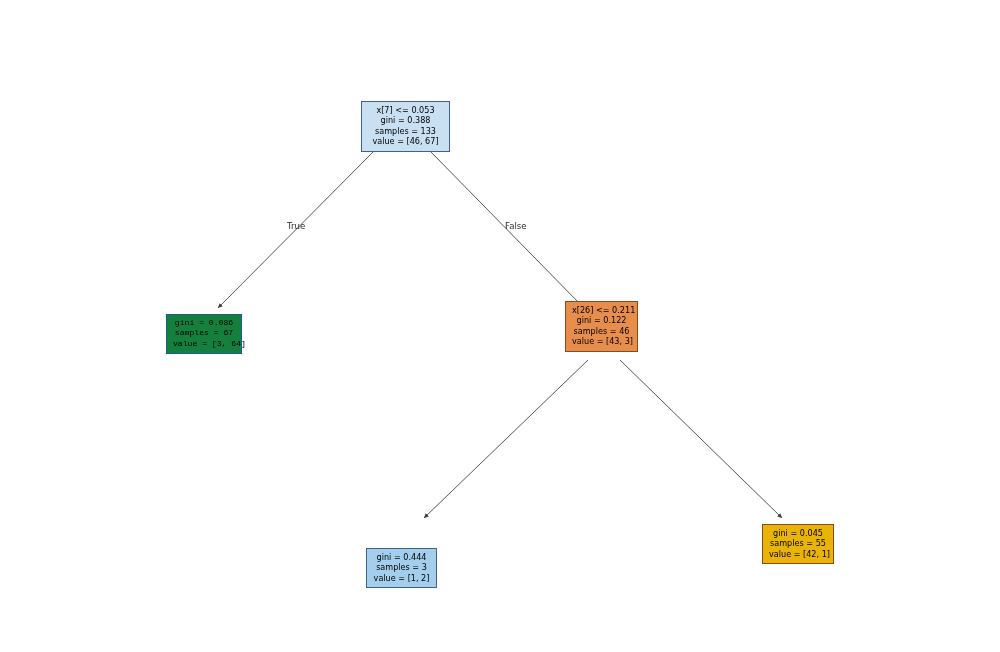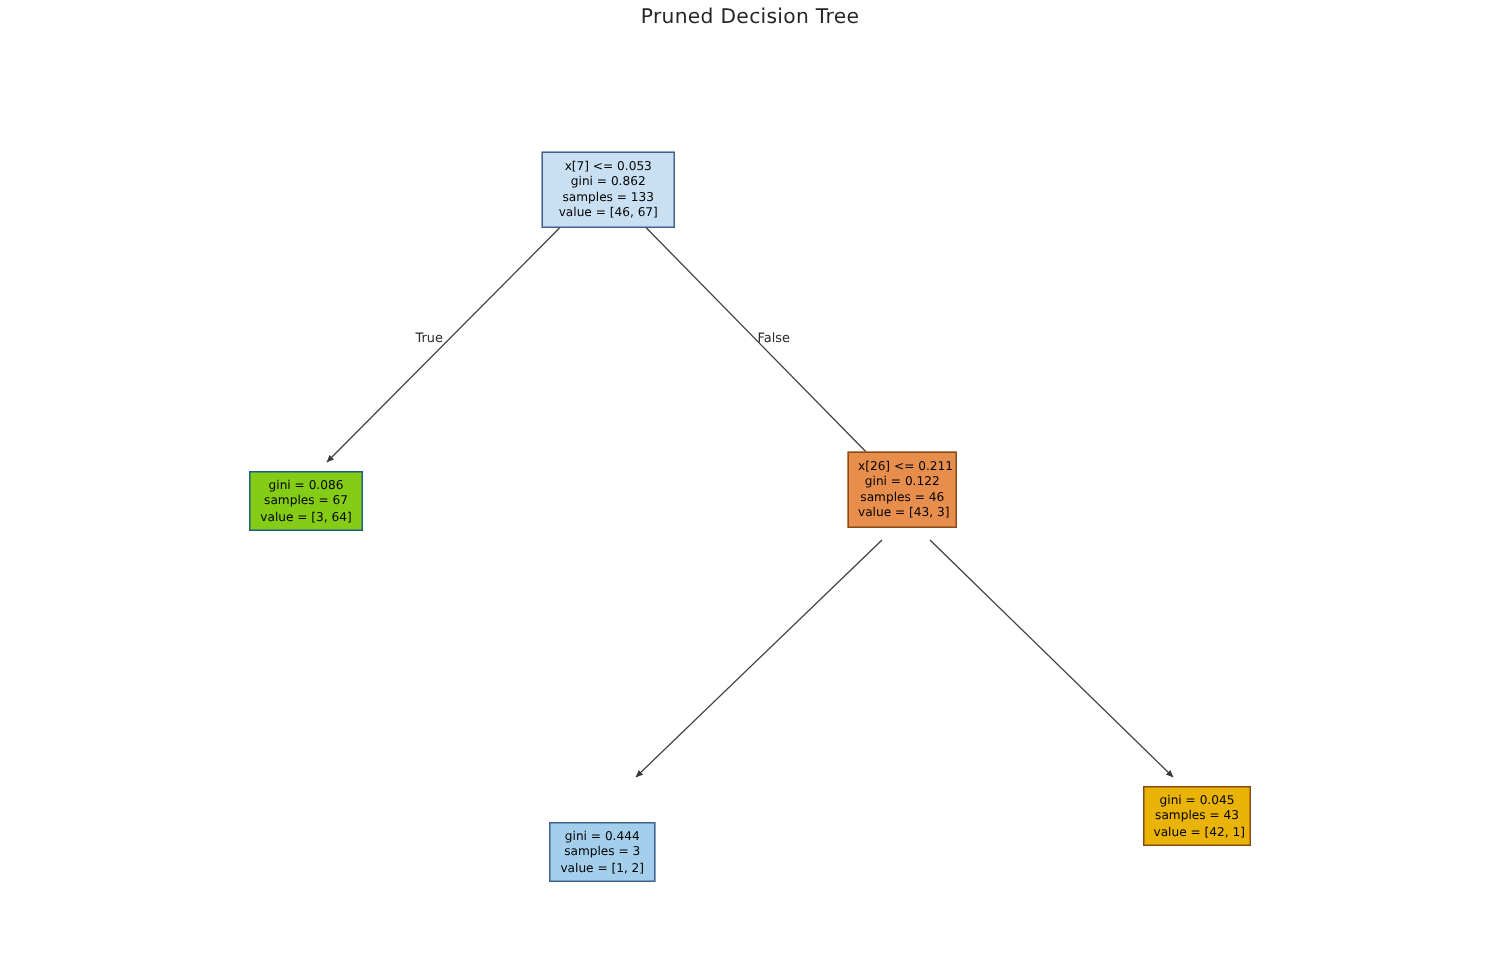--- a/index.html
+++ b/index.html
@@ -48,60 +48,59 @@
     font-size: 8.1px;
     line-height: 10.4px;
     color: #000000;
     white-space: nowrap;
   }
   .node-line {
     display: block;
   }
   .node-blue-pale  { background: #c9e0f3; border-color: #41618c; }
   .node-blue-mid   { background: #a4cfec; border-color: #41618c; margin-top: 24px; }
-  .node-blue-deep  { background: #84cc16; border-color: #1a5c8a; }
+  .node-blue-deep  { background: #15803d; border-color: #1a5c8a; font-family: Liberation Mono, monospace; }
   .node-orange     { background: #e88e4d; border-color: #8a4a16; }
   .node-orange-lt  { background: #eab308; border-color: #8a4a16; }
 
   .edge-label {
     position: absolute;
     font-size: 8.6px;
     color: #2b2b2b;
     white-space: nowrap;
   }
 </style>
 </head>
 <body>
 
 <div id="tree-figure">
 
-  <div id="figure-title">Pruned Decision Tree</div>
 
   <svg id="edge-layer" viewBox="0 0 1000 652" width="1000" height="652" xmlns="http://www.w3.org/2000/svg">
     <defs>
       <marker id="arrow" markerWidth="7" markerHeight="7" refX="5.4" refY="2.6" orient="auto" markerUnits="strokeWidth">
         <path d="M0,0 L5.6,2.6 L0,5.2 z" fill="#3a3a3a"></path>
       </marker>
     </defs>
 
     <line x1="375" y1="150" x2="218" y2="308" stroke="#3a3a3a" stroke-width="0.85" marker-end="url(#arrow)"></line>
 
     <line x1="429" y1="150" x2="583" y2="307" stroke="#3a3a3a" stroke-width="0.85" marker-end="url(#arrow)"></line>
 
     <line x1="588" y1="360" x2="424" y2="518" stroke="#3a3a3a" stroke-width="0.85" marker-end="url(#arrow)"></line>
 
     <line x1="620" y1="360" x2="782" y2="518" stroke="#3a3a3a" stroke-width="0.85" marker-end="url(#arrow)"></line>
   </svg>
 
-  <div class="edge-label" style="left:277px; top:221px;">True</div>
+  <div class="edge-label" style="left:287px; top:221px;">True</div>
   <div class="edge-label" style="left:505px; top:221px;">False</div>
 
   <div class="tree-node node-blue-pale" style="left:361px; top:101px; width:89px;">
     <span class="node-line">x[7] &lt;= 0.053</span>
-    <span class="node-line">gini = 0.862</span>
+    <span class="node-line">gini = 0.388</span>
     <span class="node-line">samples = 133</span>
     <span class="node-line">value = [46, 67]</span>
   </div>
 
   <div class="tree-node node-blue-deep" style="left:166px; top:314px; width:76px;">
     <span class="node-line">gini = 0.086</span>
     <span class="node-line">samples = 67</span>
     <span class="node-line">value = [3, 64]</span>
   </div>
 
@@ -113,17 +112,17 @@
   </div>
 
   <div class="tree-node node-blue-mid" style="left:366px; top:524px; width:71px;">
     <span class="node-line">gini = 0.444</span>
     <span class="node-line">samples = 3</span>
     <span class="node-line">value = [1, 2]</span>
   </div>
 
   <div class="tree-node node-orange-lt" style="left:762px; top:524px; width:72px;">
     <span class="node-line">gini = 0.045</span>
-    <span class="node-line">samples = 43</span>
+    <span class="node-line">samples = 55</span>
     <span class="node-line">value = [42, 1]</span>
   </div>
 
 </div>
 
 </body></html>

